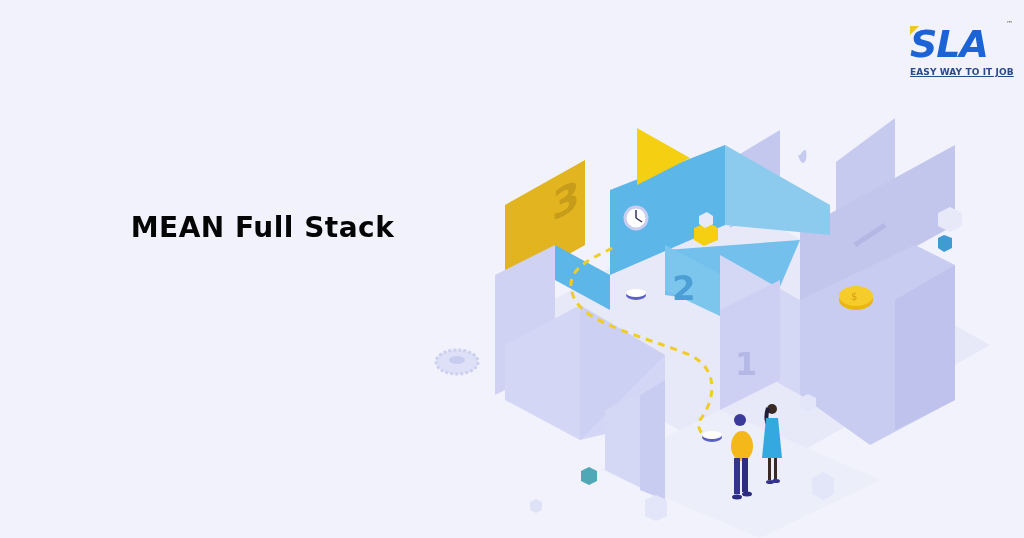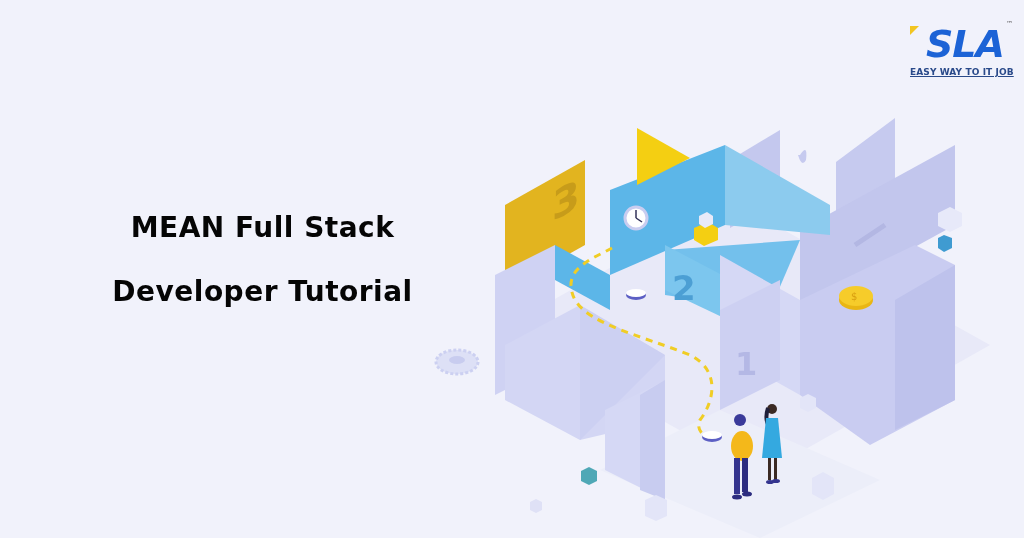--- a/index.html
+++ b/index.html
@@ -13,39 +13,38 @@
     position: absolute; left: 30px; top: 196px; width: 465px;
     text-align: center; color: #050505;
     font-family: "DejaVu Sans", sans-serif; font-weight: bold;
     font-size: 28px; line-height: 64px; letter-spacing: 0.5px;
   }
   .title .line { display: block; white-space: nowrap; }
   .logo { position: absolute; left: 906px; top: 20px; width: 110px; height: 62px; }
   .logo-mark {
     position: absolute; left: 4px; top: 4px;
     font-family: "DejaVu Sans", sans-serif; font-weight: bold; font-style: italic;
-    font-size: 38px; line-height: 40px; color: #1c63d6; letter-spacing: -1px; margin-left: 16px;
+    font-size: 38px; line-height: 40px; color: #1c63d6; letter-spacing: -1px;
   }
   .logo-accent {
     position: absolute; left: 4px; top: 6px; width: 0; height: 0;
     border-top: 9px solid #f2c521; border-right: 9px solid transparent;
   }
   .logo-tm { position: absolute; left: 100px; top: 0px; font-size: 7px; color: #555; }
   .logo-tag {
     position: absolute; left: 4px; top: 47px; font-size: 9px; font-weight: bold;
     color: #2a4a8a; letter-spacing: 0.1px; white-space: nowrap; text-decoration: underline;
   }
   .illustration { position: absolute; left: 430px; top: 100px; width: 594px; height: 438px; }
 </style>
 </head>
 <body>
 
 <div class="title">
   <span class="line">MEAN Full Stack</span>
-  <span class="line">Developer Tutorial</span>
 </div>
 
 <div class="logo">
   <div class="logo-accent"></div>
   <div class="logo-mark">SLA</div>
   <div class="logo-tm">™</div>
   <div class="logo-tag">EASY WAY TO IT JOB</div>
 </div>
 
 <svg class="illustration" viewBox="430 100 594 438" xmlns="http://www.w3.org/2000/svg">

